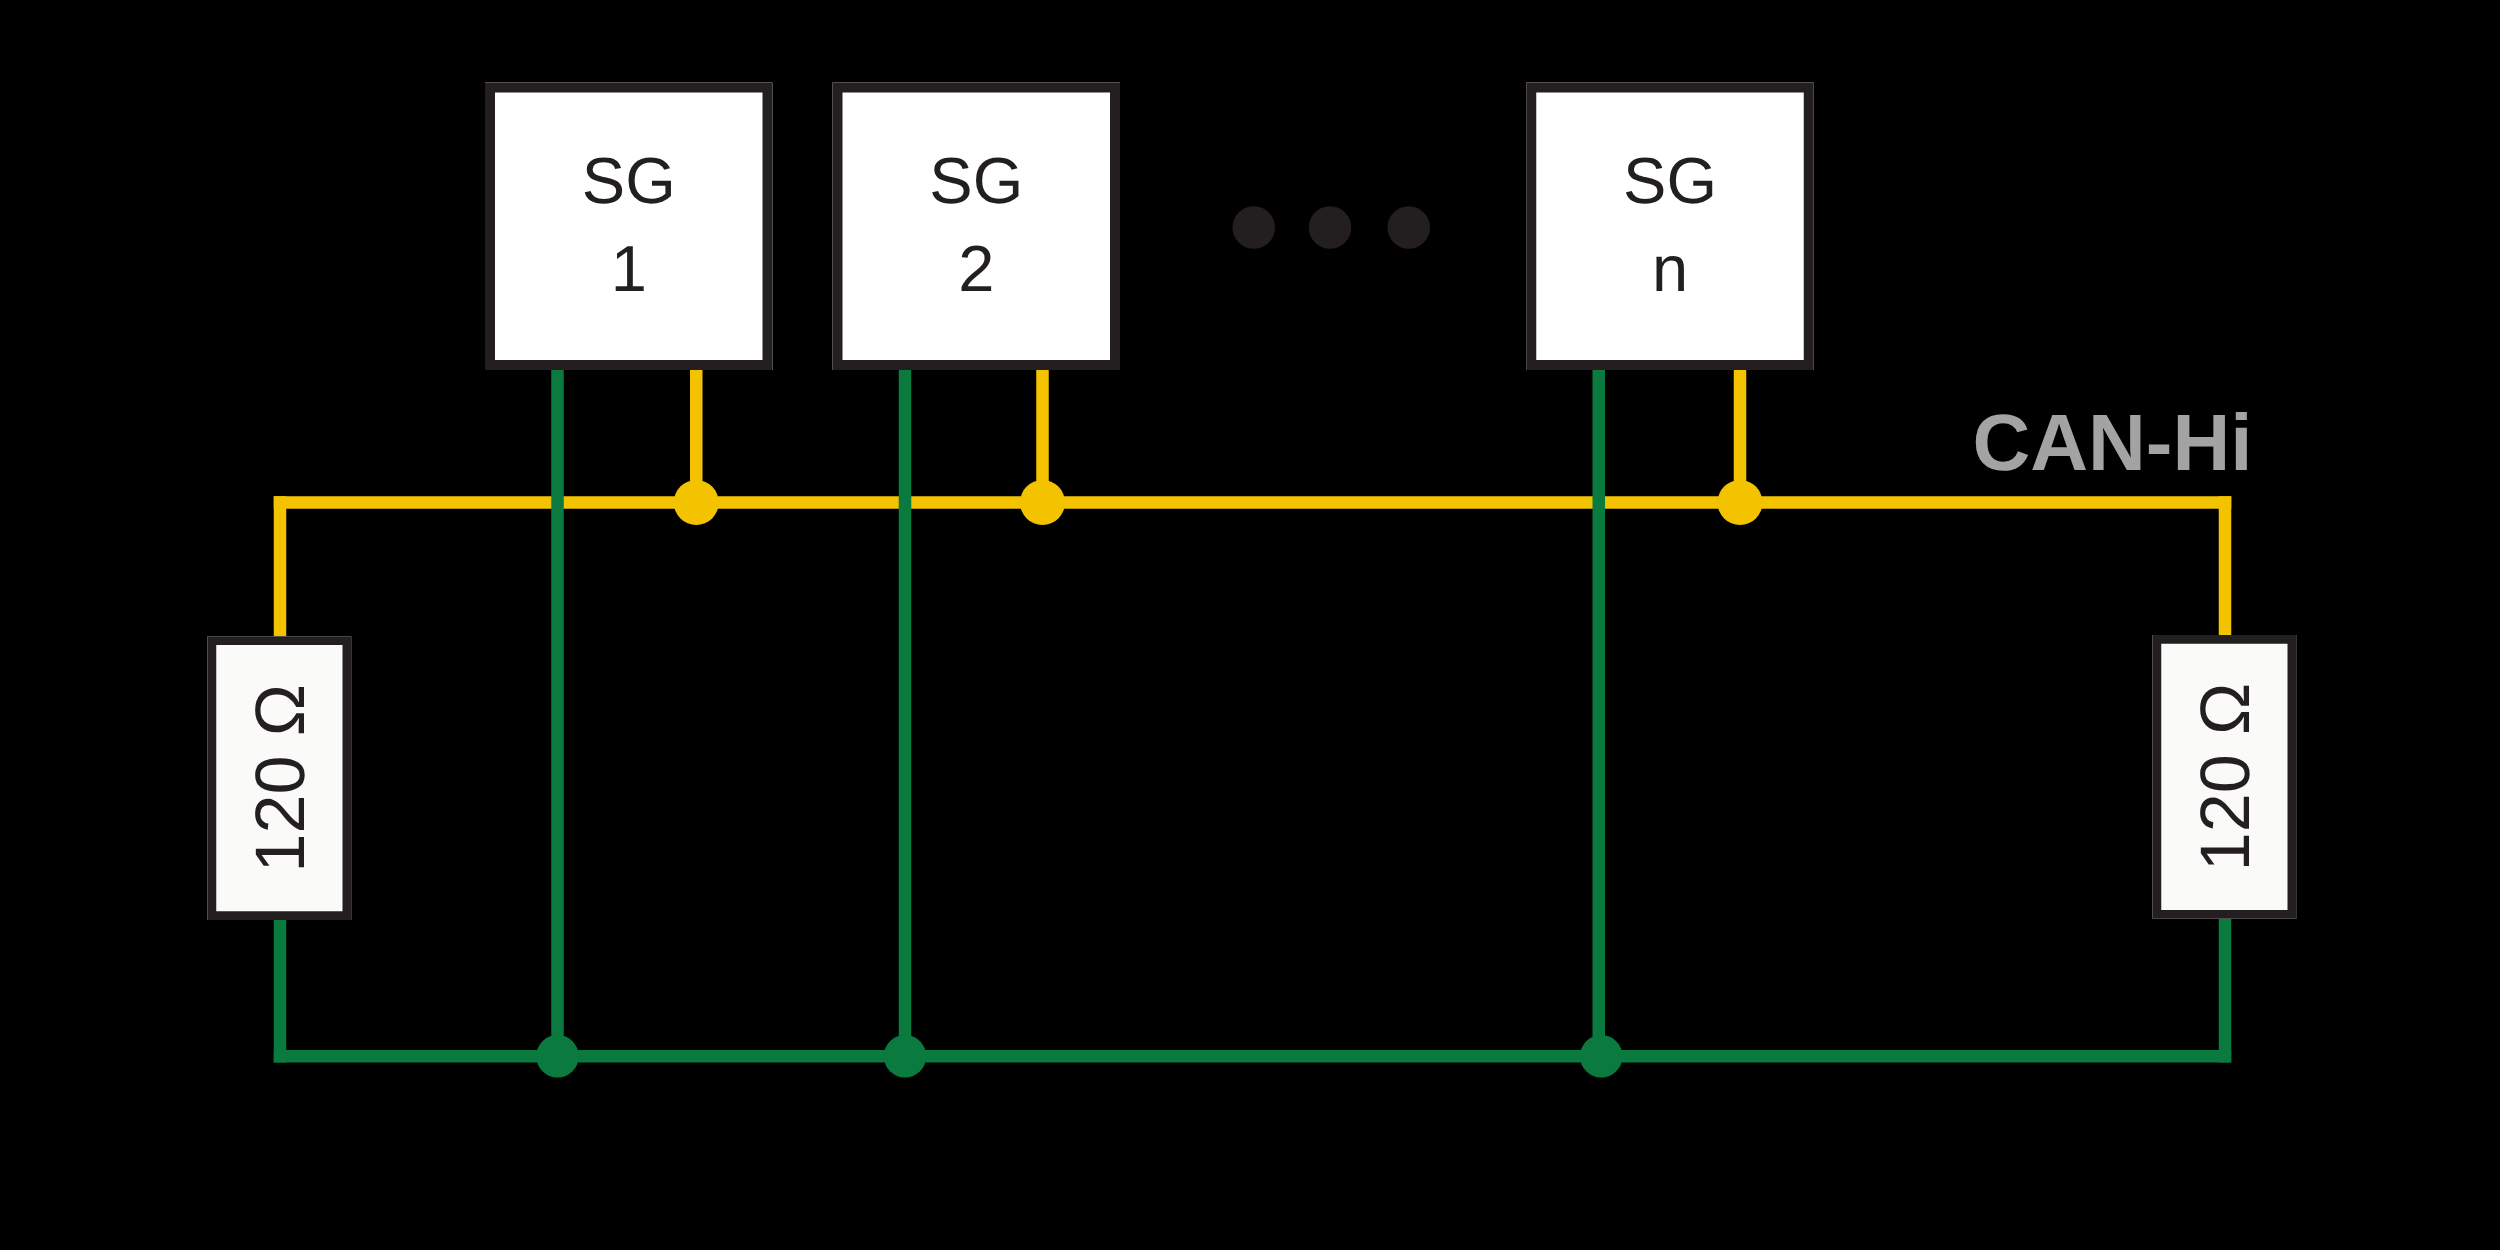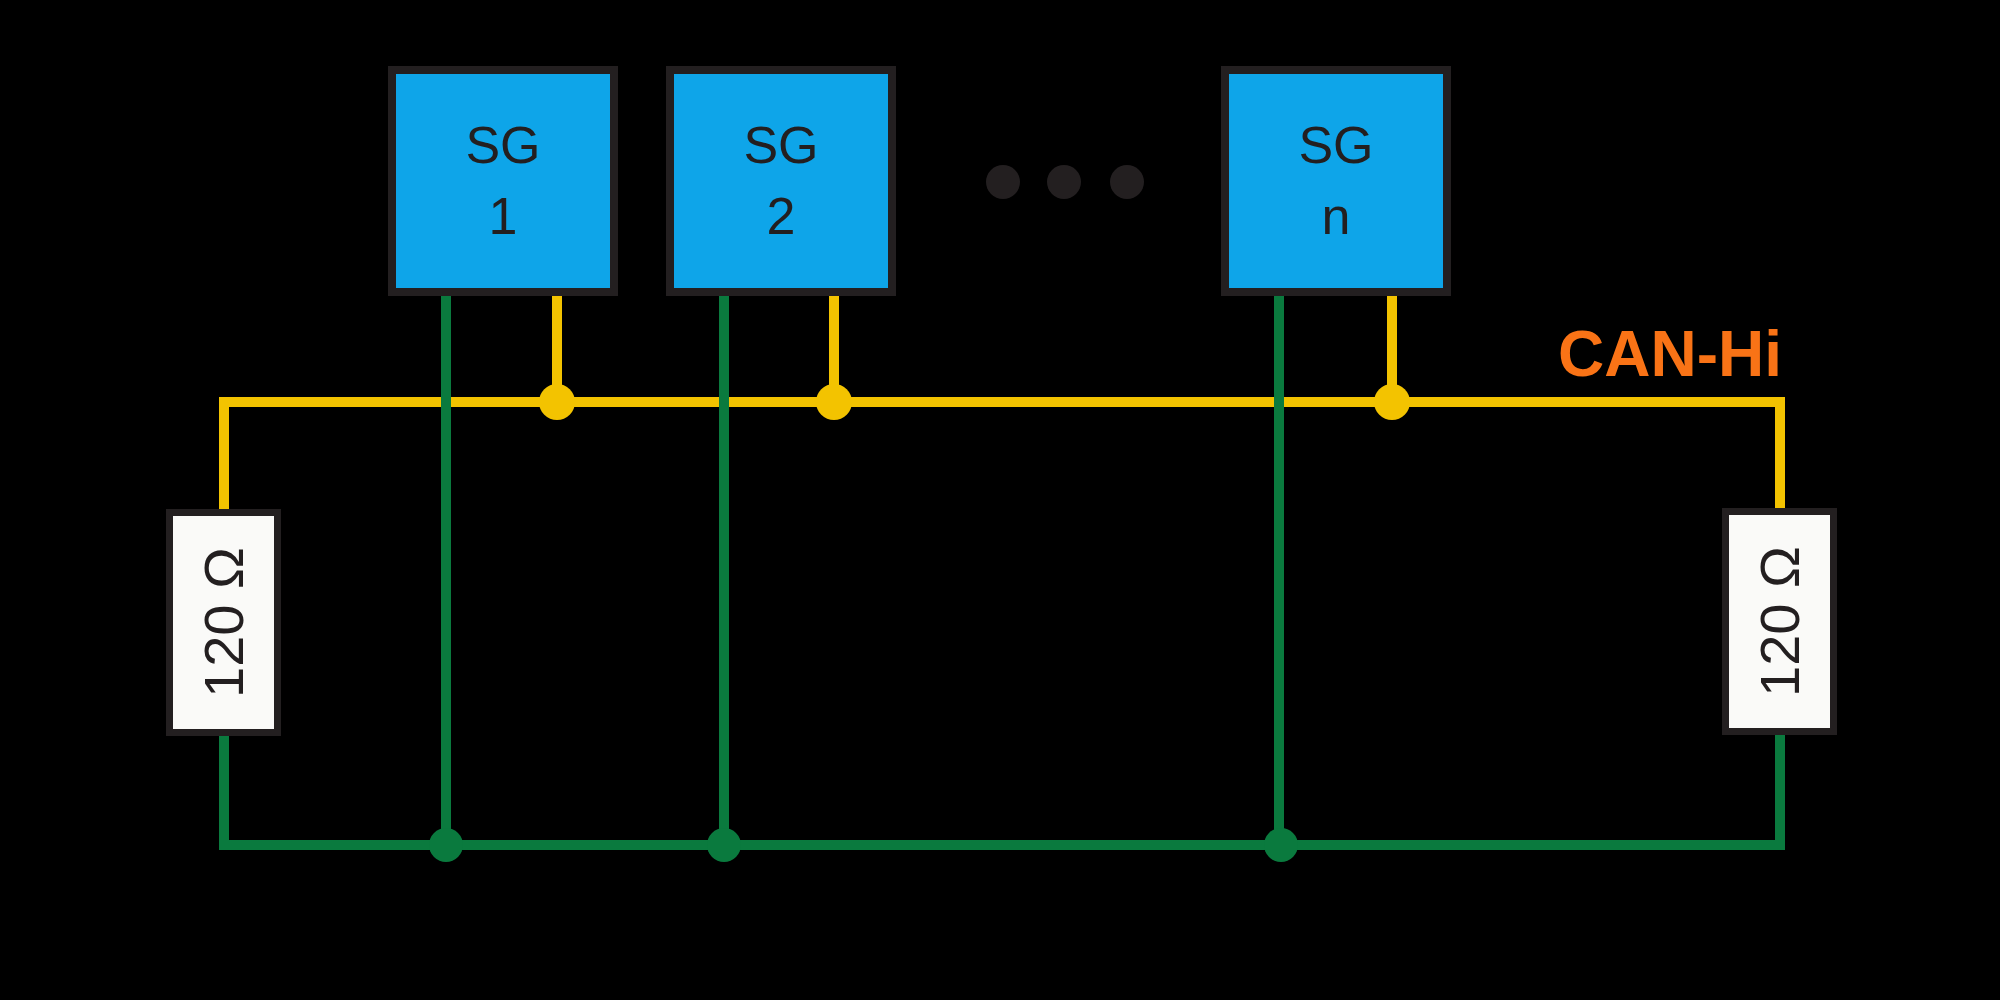--- a/index.html
+++ b/index.html
@@ -12,39 +12,39 @@
   .wire.h{height:10px;}
   .wire.v{width:10px;}
   .yellow{background:#F3C300;}
   .green{background:#0A7A3E;}
   
   .jdot{position:absolute;width:36px;height:36px;border-radius:50%;}
   .jdot.green{width:34px;height:34px;}
   
   .node{
     position:absolute;width:214px;height:214px;
-    background:#0ea5e9;border:8px solid #231F20;
+    background:#ffffff;border:8px solid #231F20;
     display:flex;flex-direction:column;align-items:center;justify-content:center;
     color:#231F20;font-size:52px;line-height:71px;text-align:center;
   }
   
   .resistor{
     position:absolute;width:101px;height:213px;
     background:#FAFAF8;border:7px solid #231F20;
     display:flex;align-items:center;justify-content:center;
   }
   .resistor .rlabel{
     transform:rotate(-90deg);white-space:nowrap;
     font-size:56px;color:#231F20;
   }
   
   .edot{position:absolute;width:34px;height:34px;border-radius:50%;background:#231F20;}
   
   .bus-label{position:absolute;font-weight:bold;font-size:64px;line-height:64px;white-space:nowrap;}
-  .bus-label.hi{color:#f97316;}
+  .bus-label.hi{color:#a3a3a3;margin-left:20px;}
   .bus-label.low{color:#0A7A3E;}
 </style>
 </head>
 <body>
 
 <div class="stage">
 
   <div class="wire h yellow" style="left:219px;top:397px;width:1566px;"></div>
   <div class="wire v yellow" style="left:219px;top:397px;height:115px;"></div>
   <div class="wire v yellow" style="left:1775px;top:397px;height:114px;"></div>

